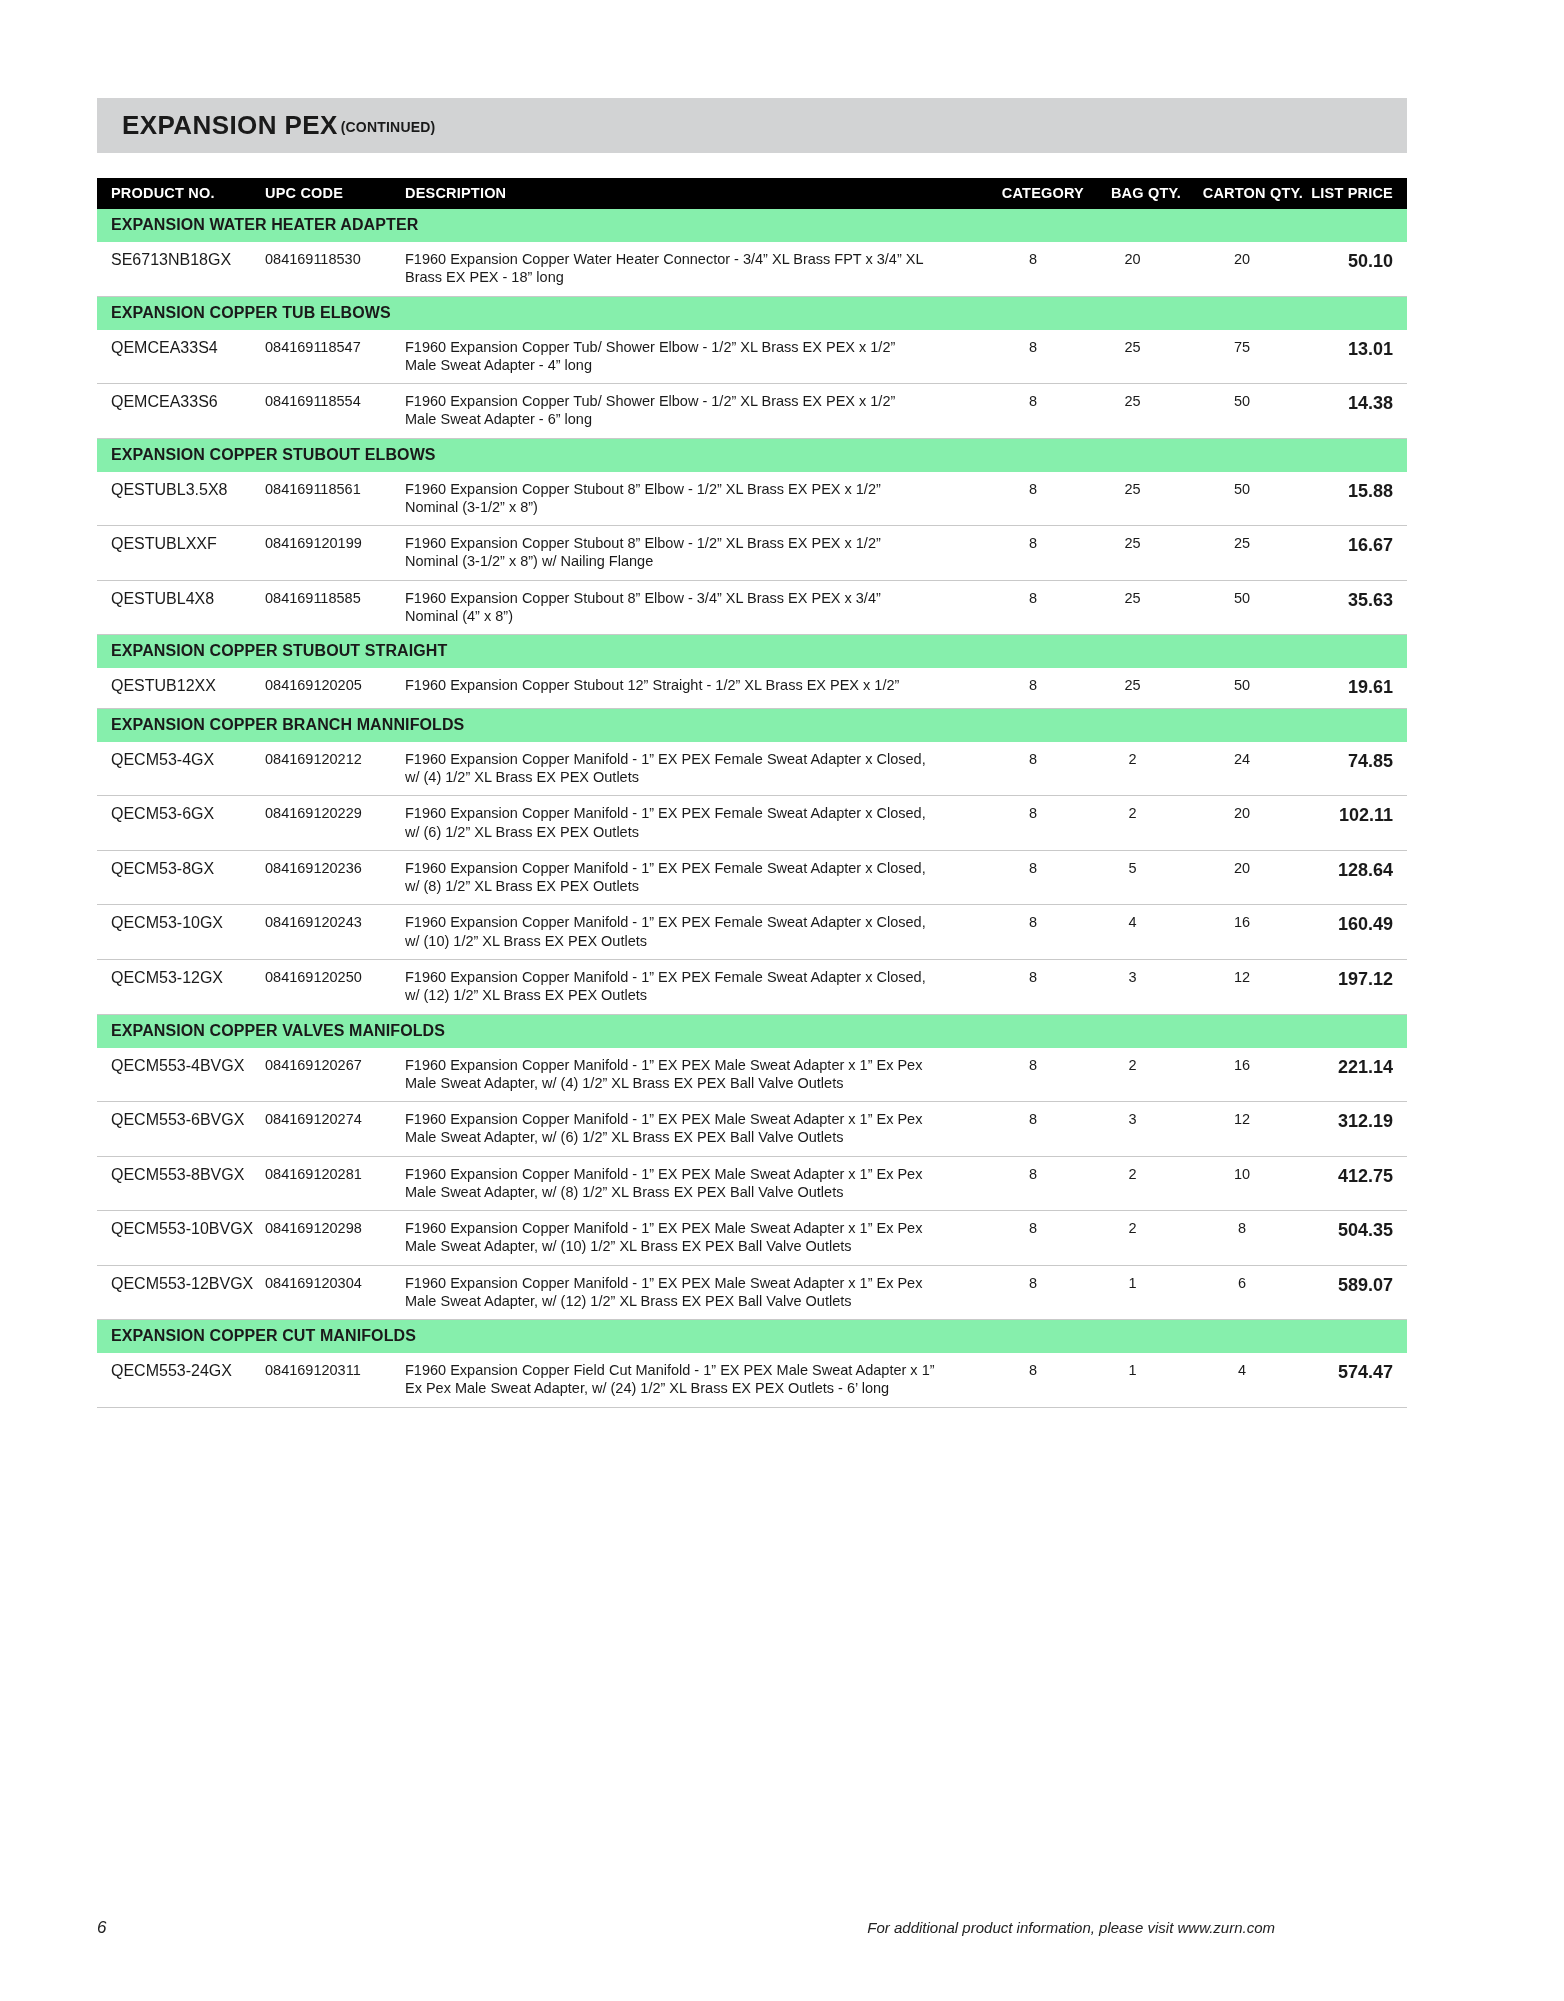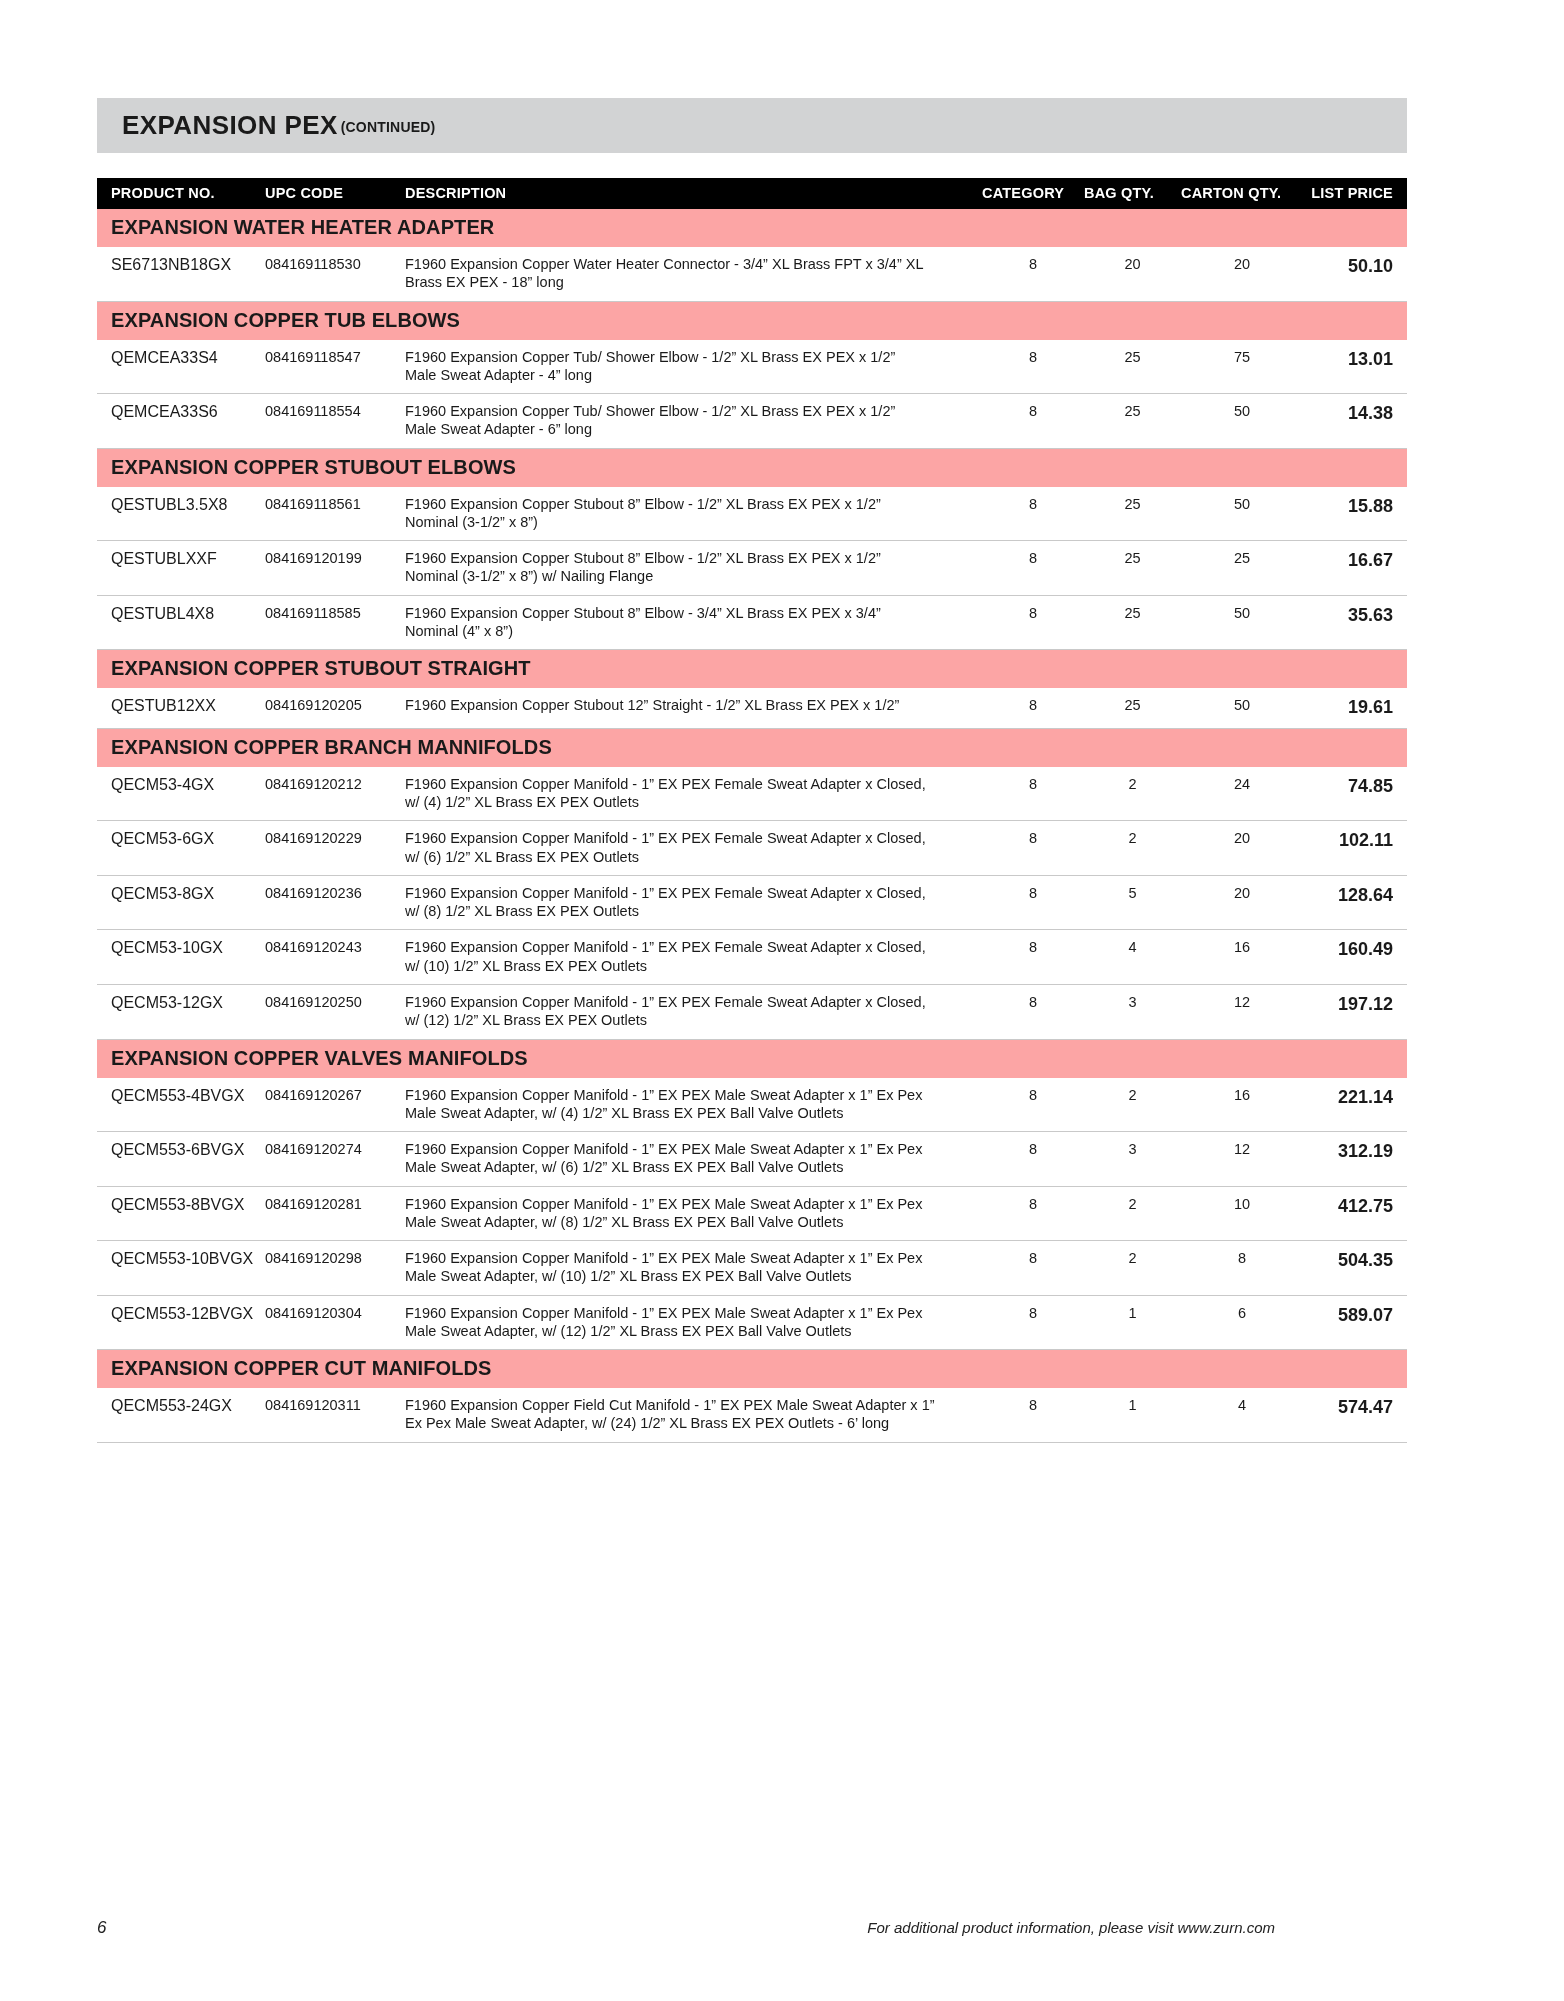--- a/index.html
+++ b/index.html
@@ -74,26 +74,26 @@
     color: #ffffff;
     font-size: 14.5px;
     font-weight: bold;
     letter-spacing: 0.2px;
     padding: 7px 0 8px 0;
     text-align: left;
     vertical-align: middle;
     white-space: nowrap;
   }
   thead th.first { padding-left: 14px; }
-  thead th.ctr   { text-align: left; }
+  thead th.ctr   { text-align: right; }
   thead th.rt    { text-align: right; padding-right: 14px; }
 
   tr.group-row td {
-    background: #fca5a5;
-    font-size: 20px;
+    background: #86efac;
+    font-size: 16px;
     font-weight: bold;
     color: #1a1a1a;
     letter-spacing: 0.1px;
     padding: 7px 0 8px 14px;
   }
 
   tr.item-row td {
     border-bottom: 1px solid #c9c9c9;
     padding: 8px 0 9px 0;
     vertical-align: top;

